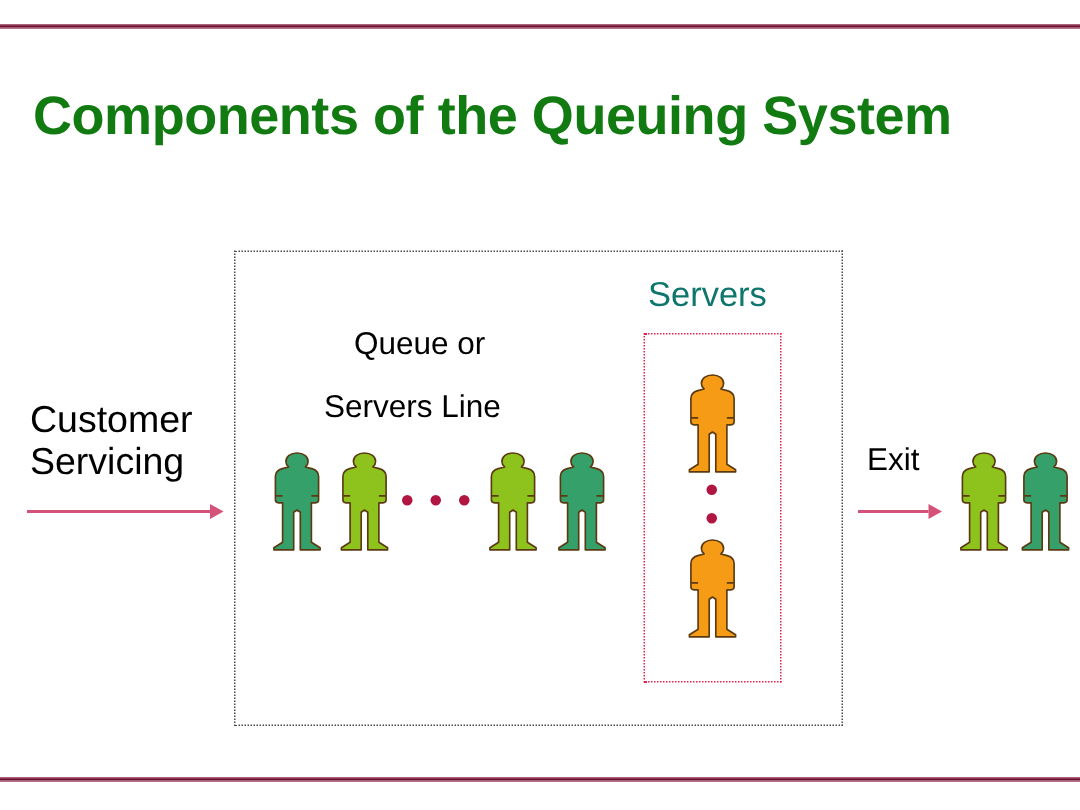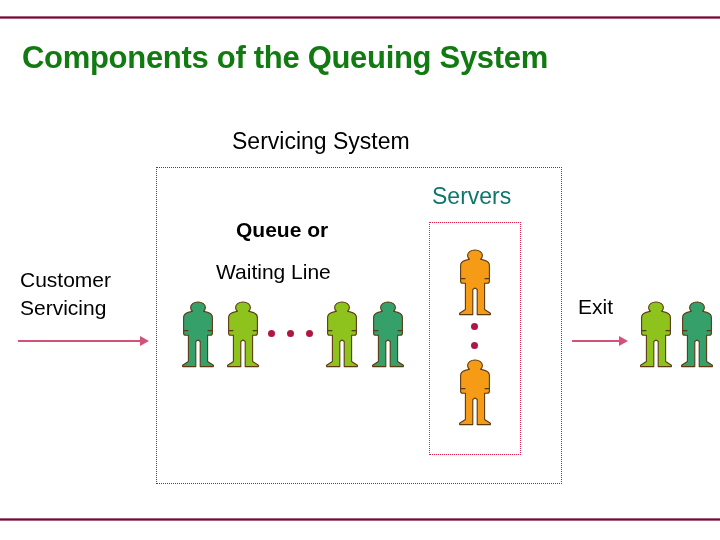--- a/index.html
+++ b/index.html
@@ -27,22 +27,22 @@
     border-bottom: 1px solid #A9607C;
     box-sizing: border-box;
   }
   #rule-top    { top: 16px; }
   #rule-bottom { top: 518px; }
 
   
   #title {
     position: absolute;
     left: 22px;
-    top: 40px;
-    font-size: 31px;
+    top: 56px;
+    font-size: 36px;
     font-weight: bold;
     color: #117A11;
     letter-spacing: -0.3px;
     white-space: nowrap;
   }
 
   
   .label {
     position: absolute;
     color: #000000;
@@ -56,31 +56,31 @@
   #servers-label {
     left: 432px;
     top: 183px;
     font-size: 23px;
     color: #0f766e;
   }
   #queue-or-label {
     left: 236px;
     top: 218px;
     font-size: 21px;
-    font-weight: bold;
+    font-weight: normal;
   }
   #waiting-line-label {
     left: 216px;
     top: 260px;
     font-size: 21px;
   }
   #customer-arrivals-label {
     left: 20px;
     top: 266px;
-    font-size: 21px;
+    font-size: 25px;
     line-height: 28px;
   }
   #exit-label {
     left: 578px;
     top: 295px;
     font-size: 21px;
     text-align: center;
   }
 
   
@@ -160,30 +160,29 @@
 </head>
 <body>
 
 <div id="slide">
 
   <div class="rule" id="rule-top"></div>
   <div class="rule" id="rule-bottom"></div>
 
   <div id="title">Components of the Queuing System</div>
 
-  <div class="label" id="servicing-system-label">Servicing System</div>
 
   <div id="servicing-box"></div>
 
   <div class="label" id="servers-label">Servers</div>
 
   <div id="servers-box"></div>
 
   <div class="label" id="queue-or-label">Queue or</div>
-  <div class="label" id="waiting-line-label">Waiting Line</div>
+  <div class="label" id="waiting-line-label">Servers Line</div>
 
   <div class="label" id="customer-arrivals-label">
     <div>Customer</div>
     <div>Servicing</div>
   </div>
 
   <div class="label" id="exit-label">Exit</div>
 
   <div class="arrow" id="arrival-arrow">
     <div class="shaft"></div>

